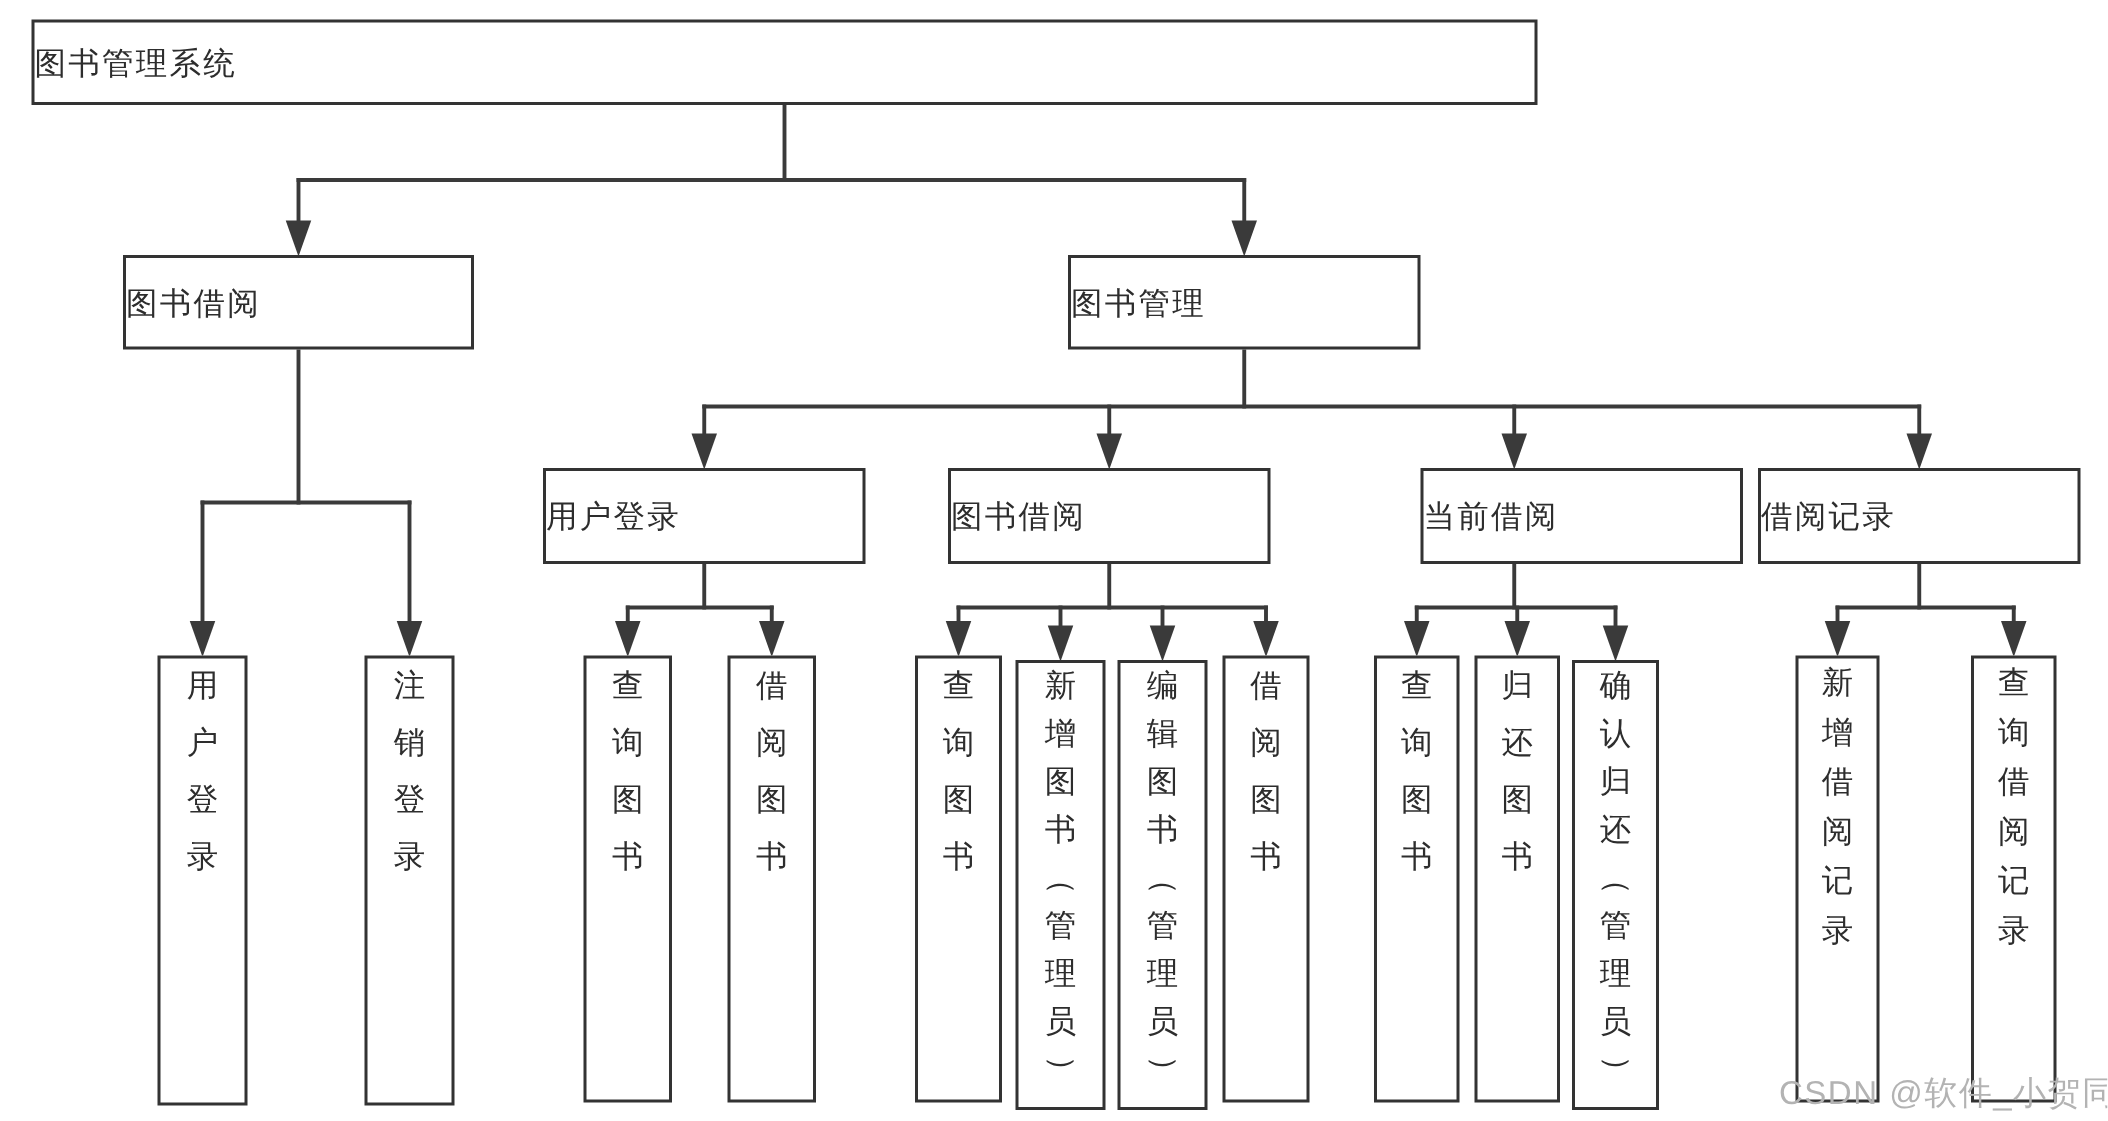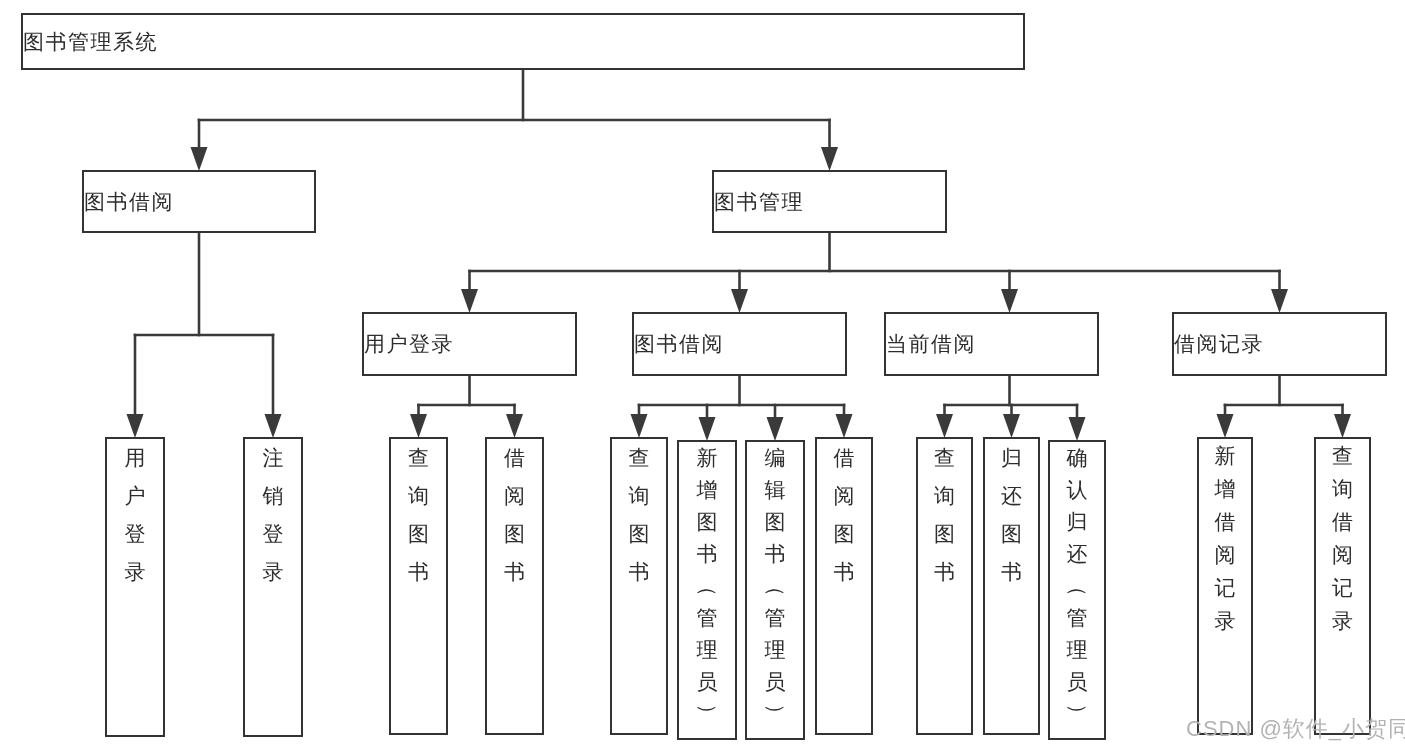--- a/index.html
+++ b/index.html
@@ -131,21 +131,21 @@
       </div>
       <div class="node h" style="left: 712px; top: 170px; width: 235px; height: 63px;">
         <span>图书管理</span>
       </div>
       <div class="node h" style="left: 362px; top: 312px; width: 215px; height: 64px;">
         <span>用户登录</span>
       </div>
       <div class="node h" style="left: 632px; top: 312px; width: 215px; height: 64px;">
         <span>图书借阅</span>
       </div>
-      <div class="node h" style="left: 884px; top: 312px; width: 215px; height: 64px;">
+      <div class="node h" style="left: 947px; top: 312px; width: 215px; height: 64px;">
         <span>当前借阅</span>
       </div>
       <div class="node h" style="left: 1172px; top: 312px; width: 215px; height: 64px;">
         <span>借阅记录</span>
       </div>
       <div class="node v" style="left: 105px; top: 437px; width: 60px; height: 300px;">
         <span style="line-height: 38px;">用</span>
         <span style="line-height: 38px;">户</span>
         <span style="line-height: 38px;">登</span>
         <span style="line-height: 38px;">录</span>

